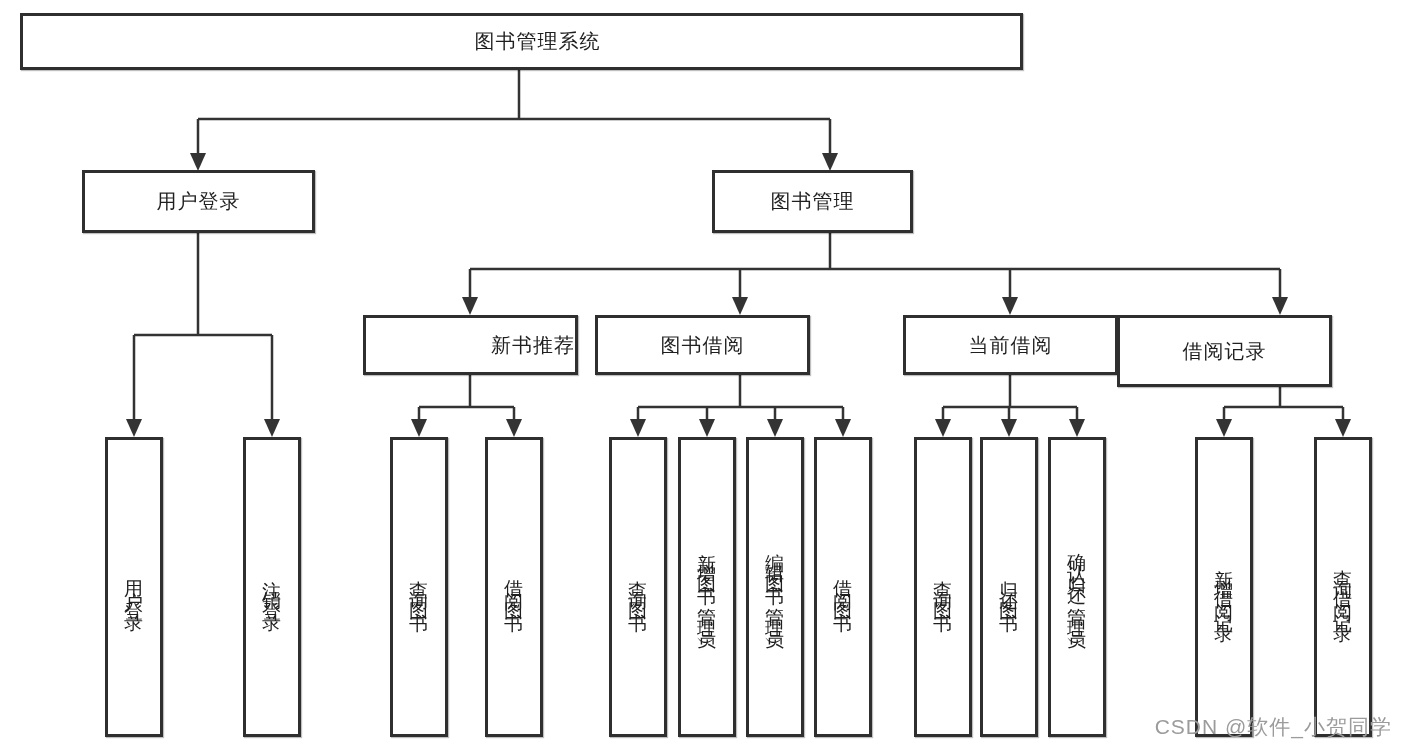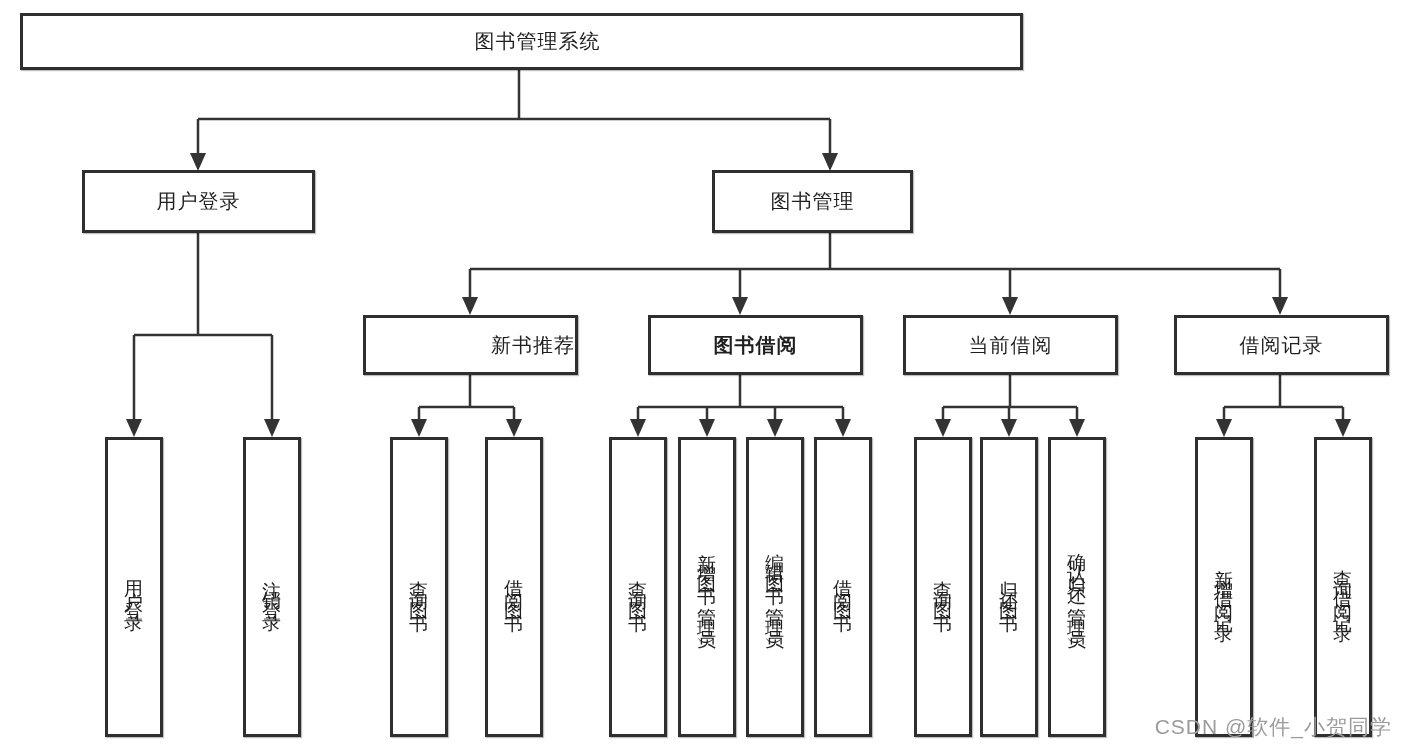--- a/index.html
+++ b/index.html
@@ -111,27 +111,27 @@
   <div class="node" style="left:82px; top:170px; width:233px; height:63px;">
     <span class="hlabel">用户登录</span>
   </div>
   <div class="node" style="left:712px; top:170px; width:201px; height:63px;">
     <span class="hlabel">图书管理</span>
   </div>
 
   <div class="node" style="left:363px; top:315px; width:215px; height:60px;justify-content:flex-end;">
     <span class="hlabel">新书推荐</span>
   </div>
-  <div class="node" style="left:648px; top:315px; width:215px; height:60px;font-weight:bold;">
+  <div class="node" style="left:595px; top:315px; width:215px; height:60px;">
     <span class="hlabel">图书借阅</span>
   </div>
   <div class="node" style="left:903px; top:315px; width:215px; height:60px;">
     <span class="hlabel">当前借阅</span>
   </div>
-  <div class="node" style="left:1174px; top:315px; width:215px; height:60px;align-items:center;">
+  <div class="node" style="left:1117px; top:315px; width:215px; height:72px;align-items:center;">
     <span class="hlabel">借阅记录</span>
   </div>
 
   <div class="node leaf" style="left:105px; top:437px; width:58px; height:300px;">
     <span class="vlabel">用户登录</span>
   </div>
   <div class="node leaf" style="left:243px; top:437px; width:58px; height:300px;">
     <span class="vlabel">注销登录</span>
   </div>
 

